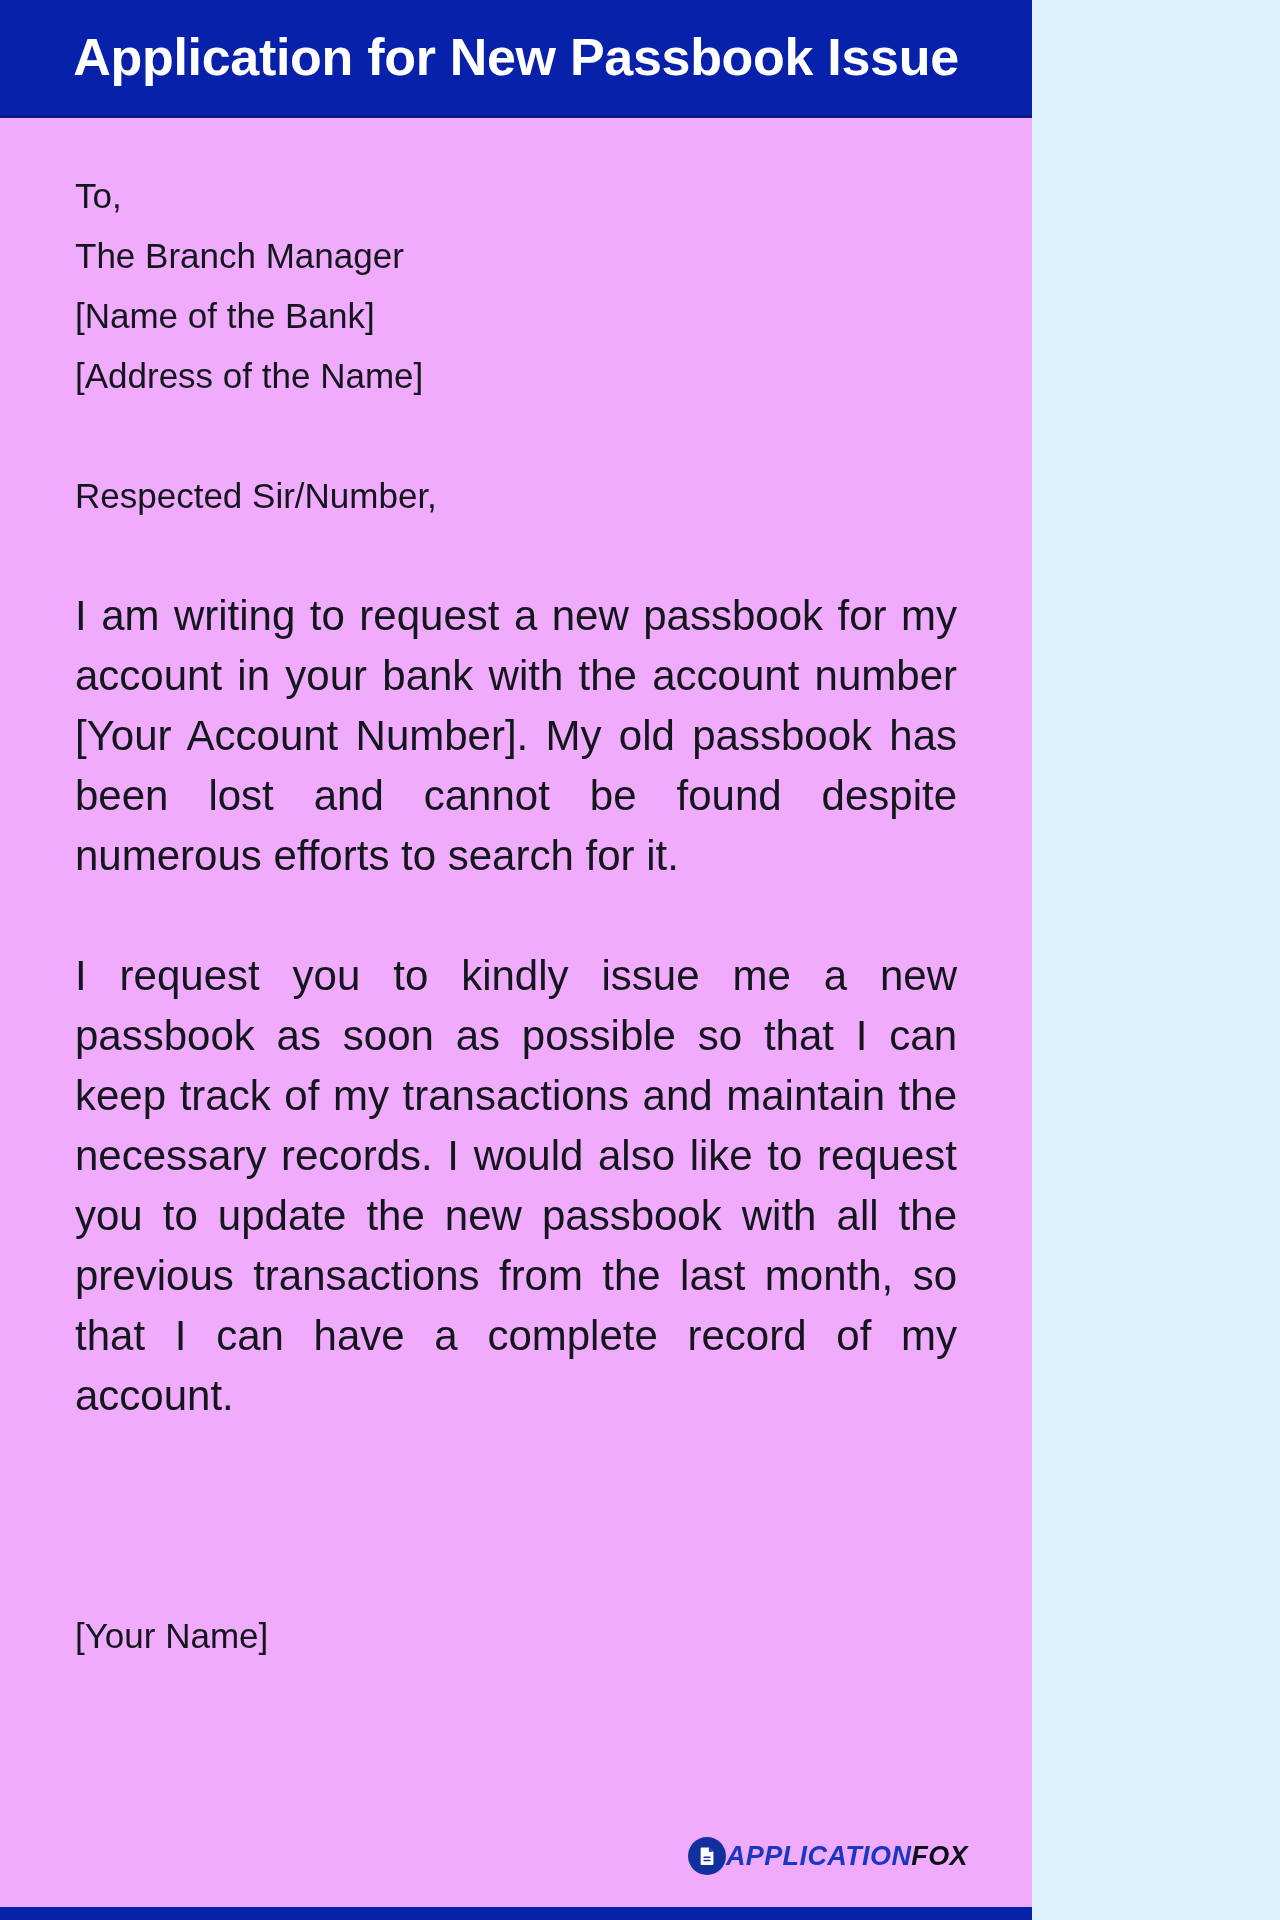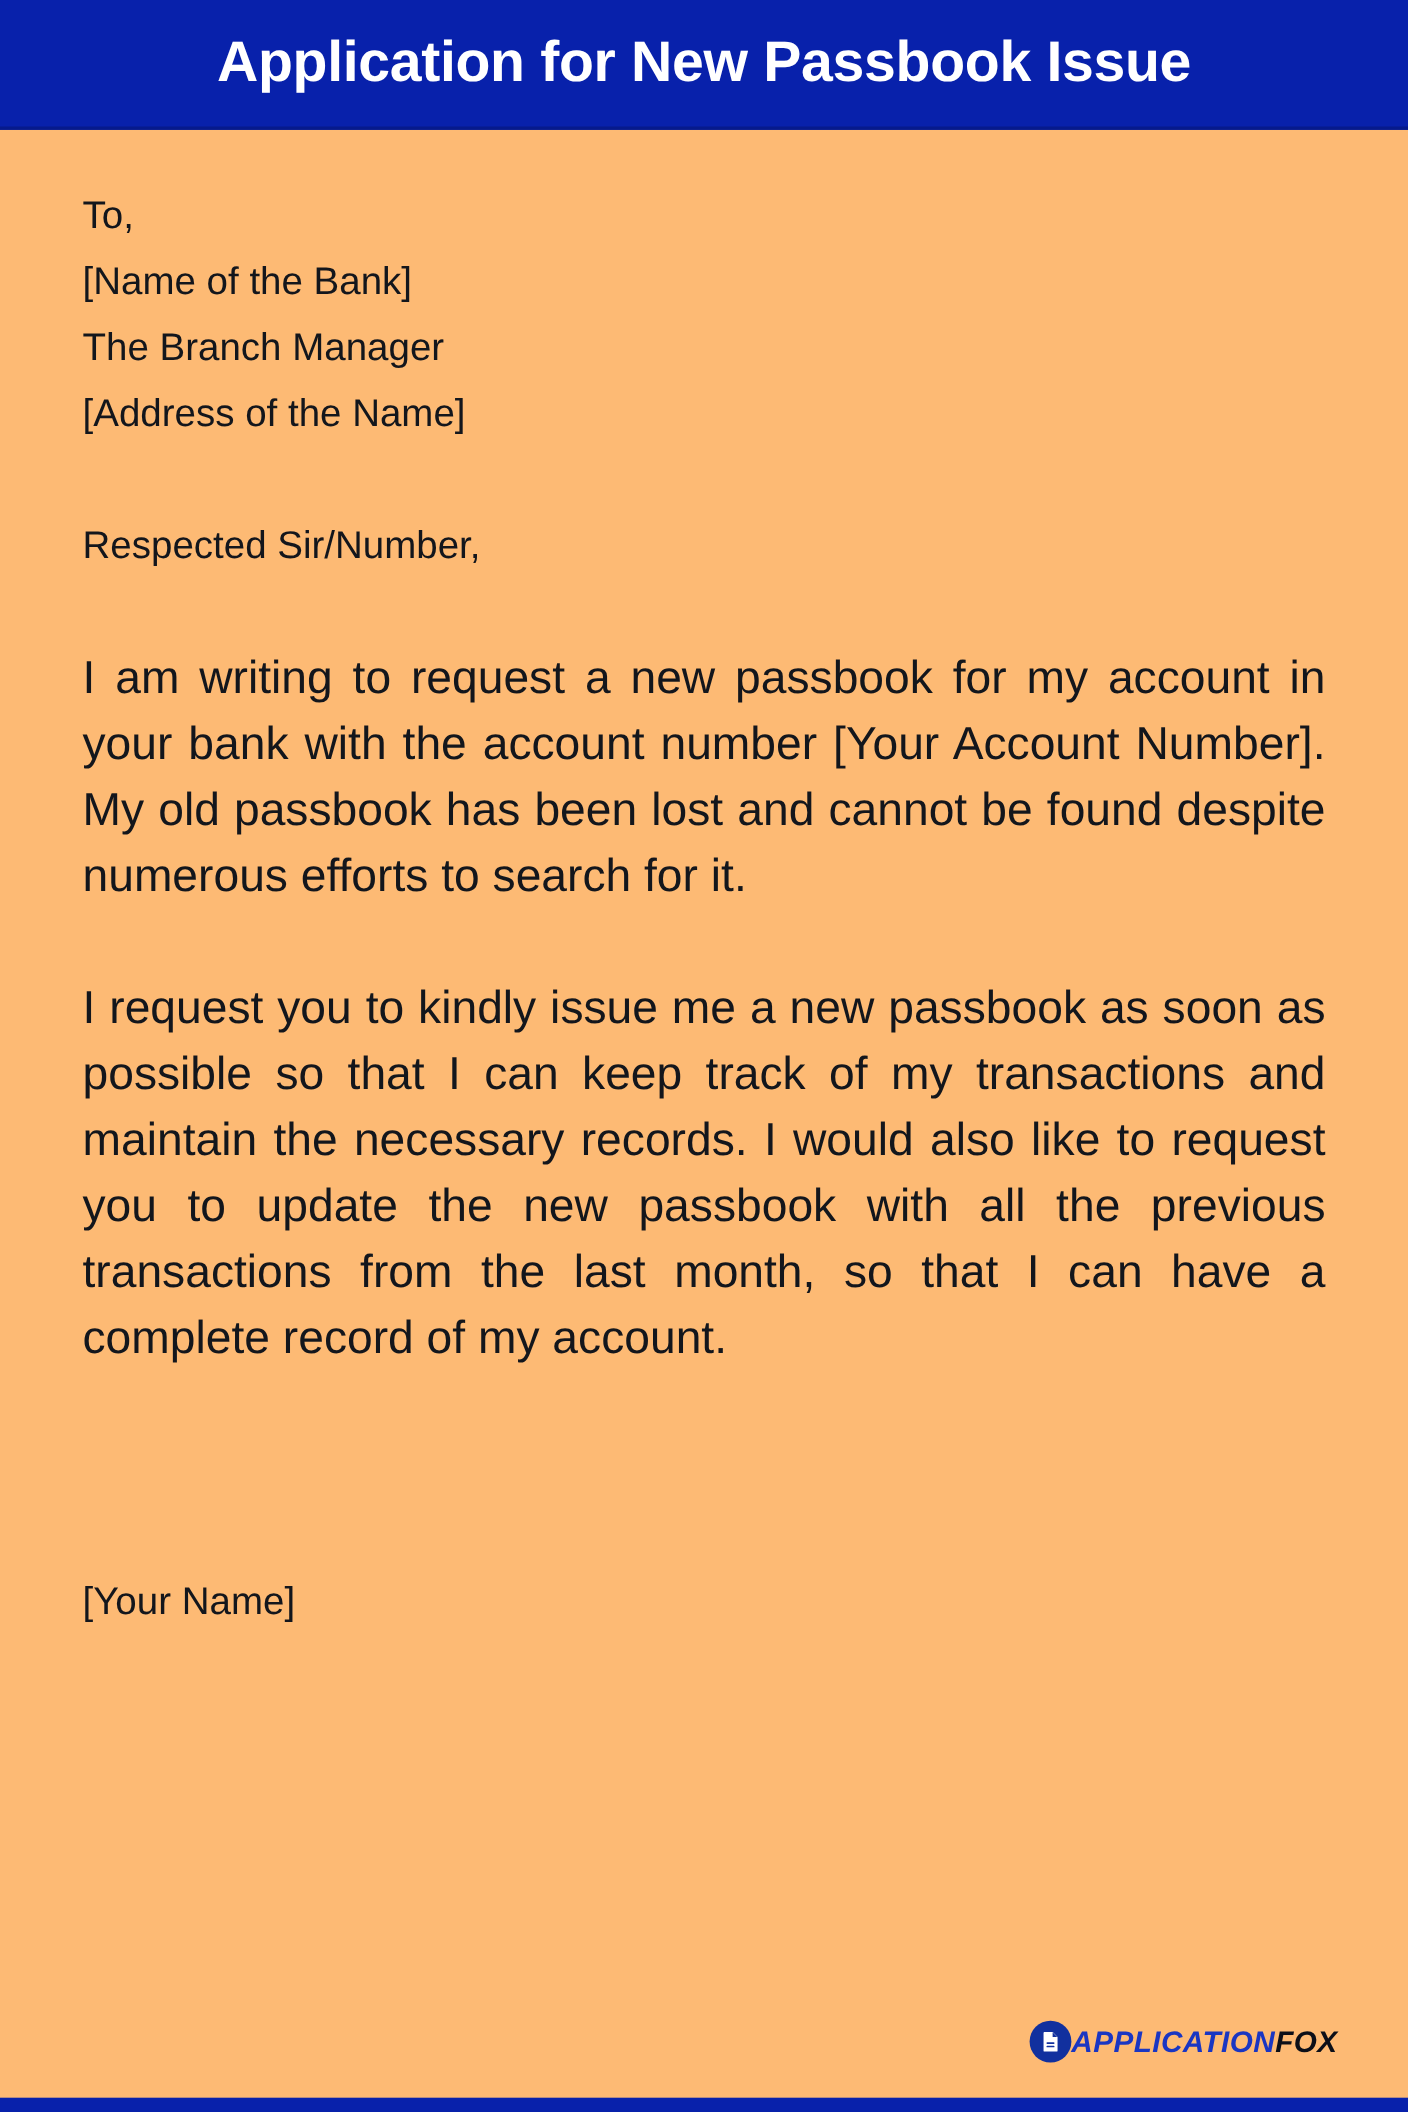--- a/index.html
+++ b/index.html
@@ -9,23 +9,23 @@
   body {
     width: 1280px;
     height: 1920px;
     background: #ddf1fc;
     font-family: "Liberation Sans", sans-serif;
     overflow: hidden;
   }
 
   .page {
     position: relative;
-    width: 1280px;
+    width: 1032px;
     height: 1920px;
-    background: #fdba74;
+    background: #f0abfc;
     box-sizing: border-box;
     display: flex;
     flex-direction: column;
   }
 
   
   .header-bar {
     width: 100%;
     height: 118px;
     background: #0821ab;
@@ -127,22 +127,22 @@
 <div class="page">
 
   <div class="header-bar">
     <div class="header-title">Application for New Passbook Issue</div>
   </div>
 
   <div class="letter">
 
     <div class="block">
       <div class="addr-line">To,</div>
+      <div class="addr-line">The Branch Manager</div>
       <div class="addr-line">[Name of the Bank]</div>
-      <div class="addr-line">The Branch Manager</div>
       <div class="addr-line">[Address of the Name]</div>
     </div>
 
     <div class="spacer"></div>
 
     <div class="block">Respected Sir/Number,</div>
 
     <div class="spacer"></div>
 
     <p class="para">I am writing to request a new passbook for my account in your bank with the account number [Your Account Number]. My old passbook has been lost and cannot be found despite numerous efforts to search for it.</p>

